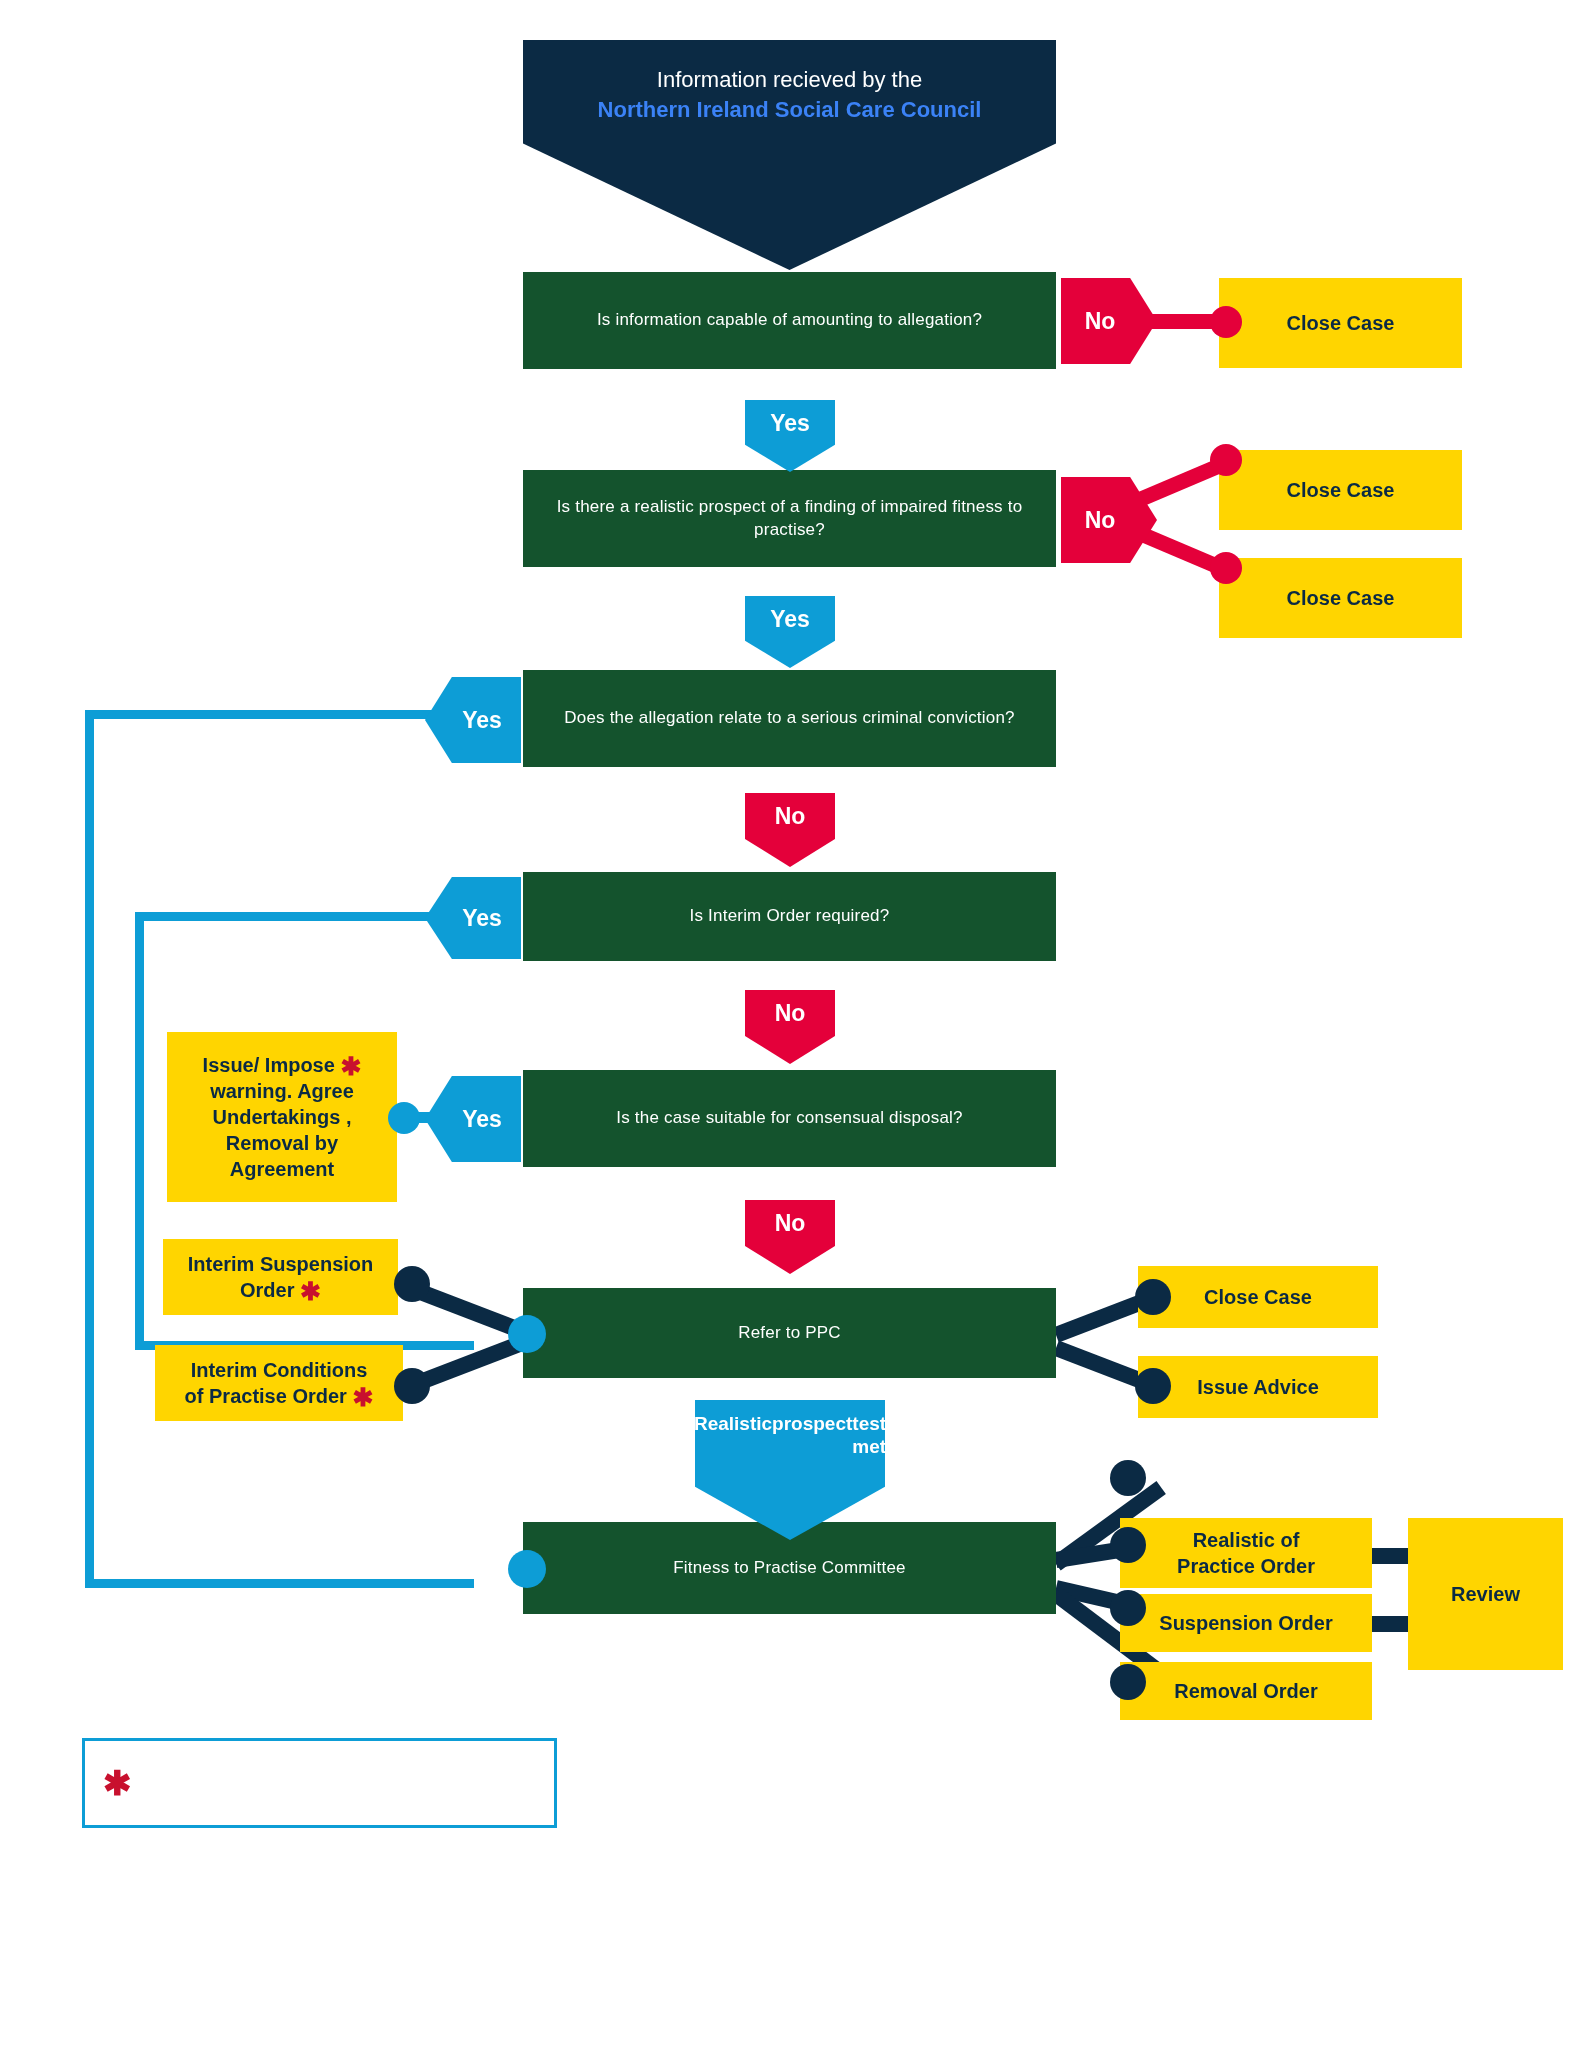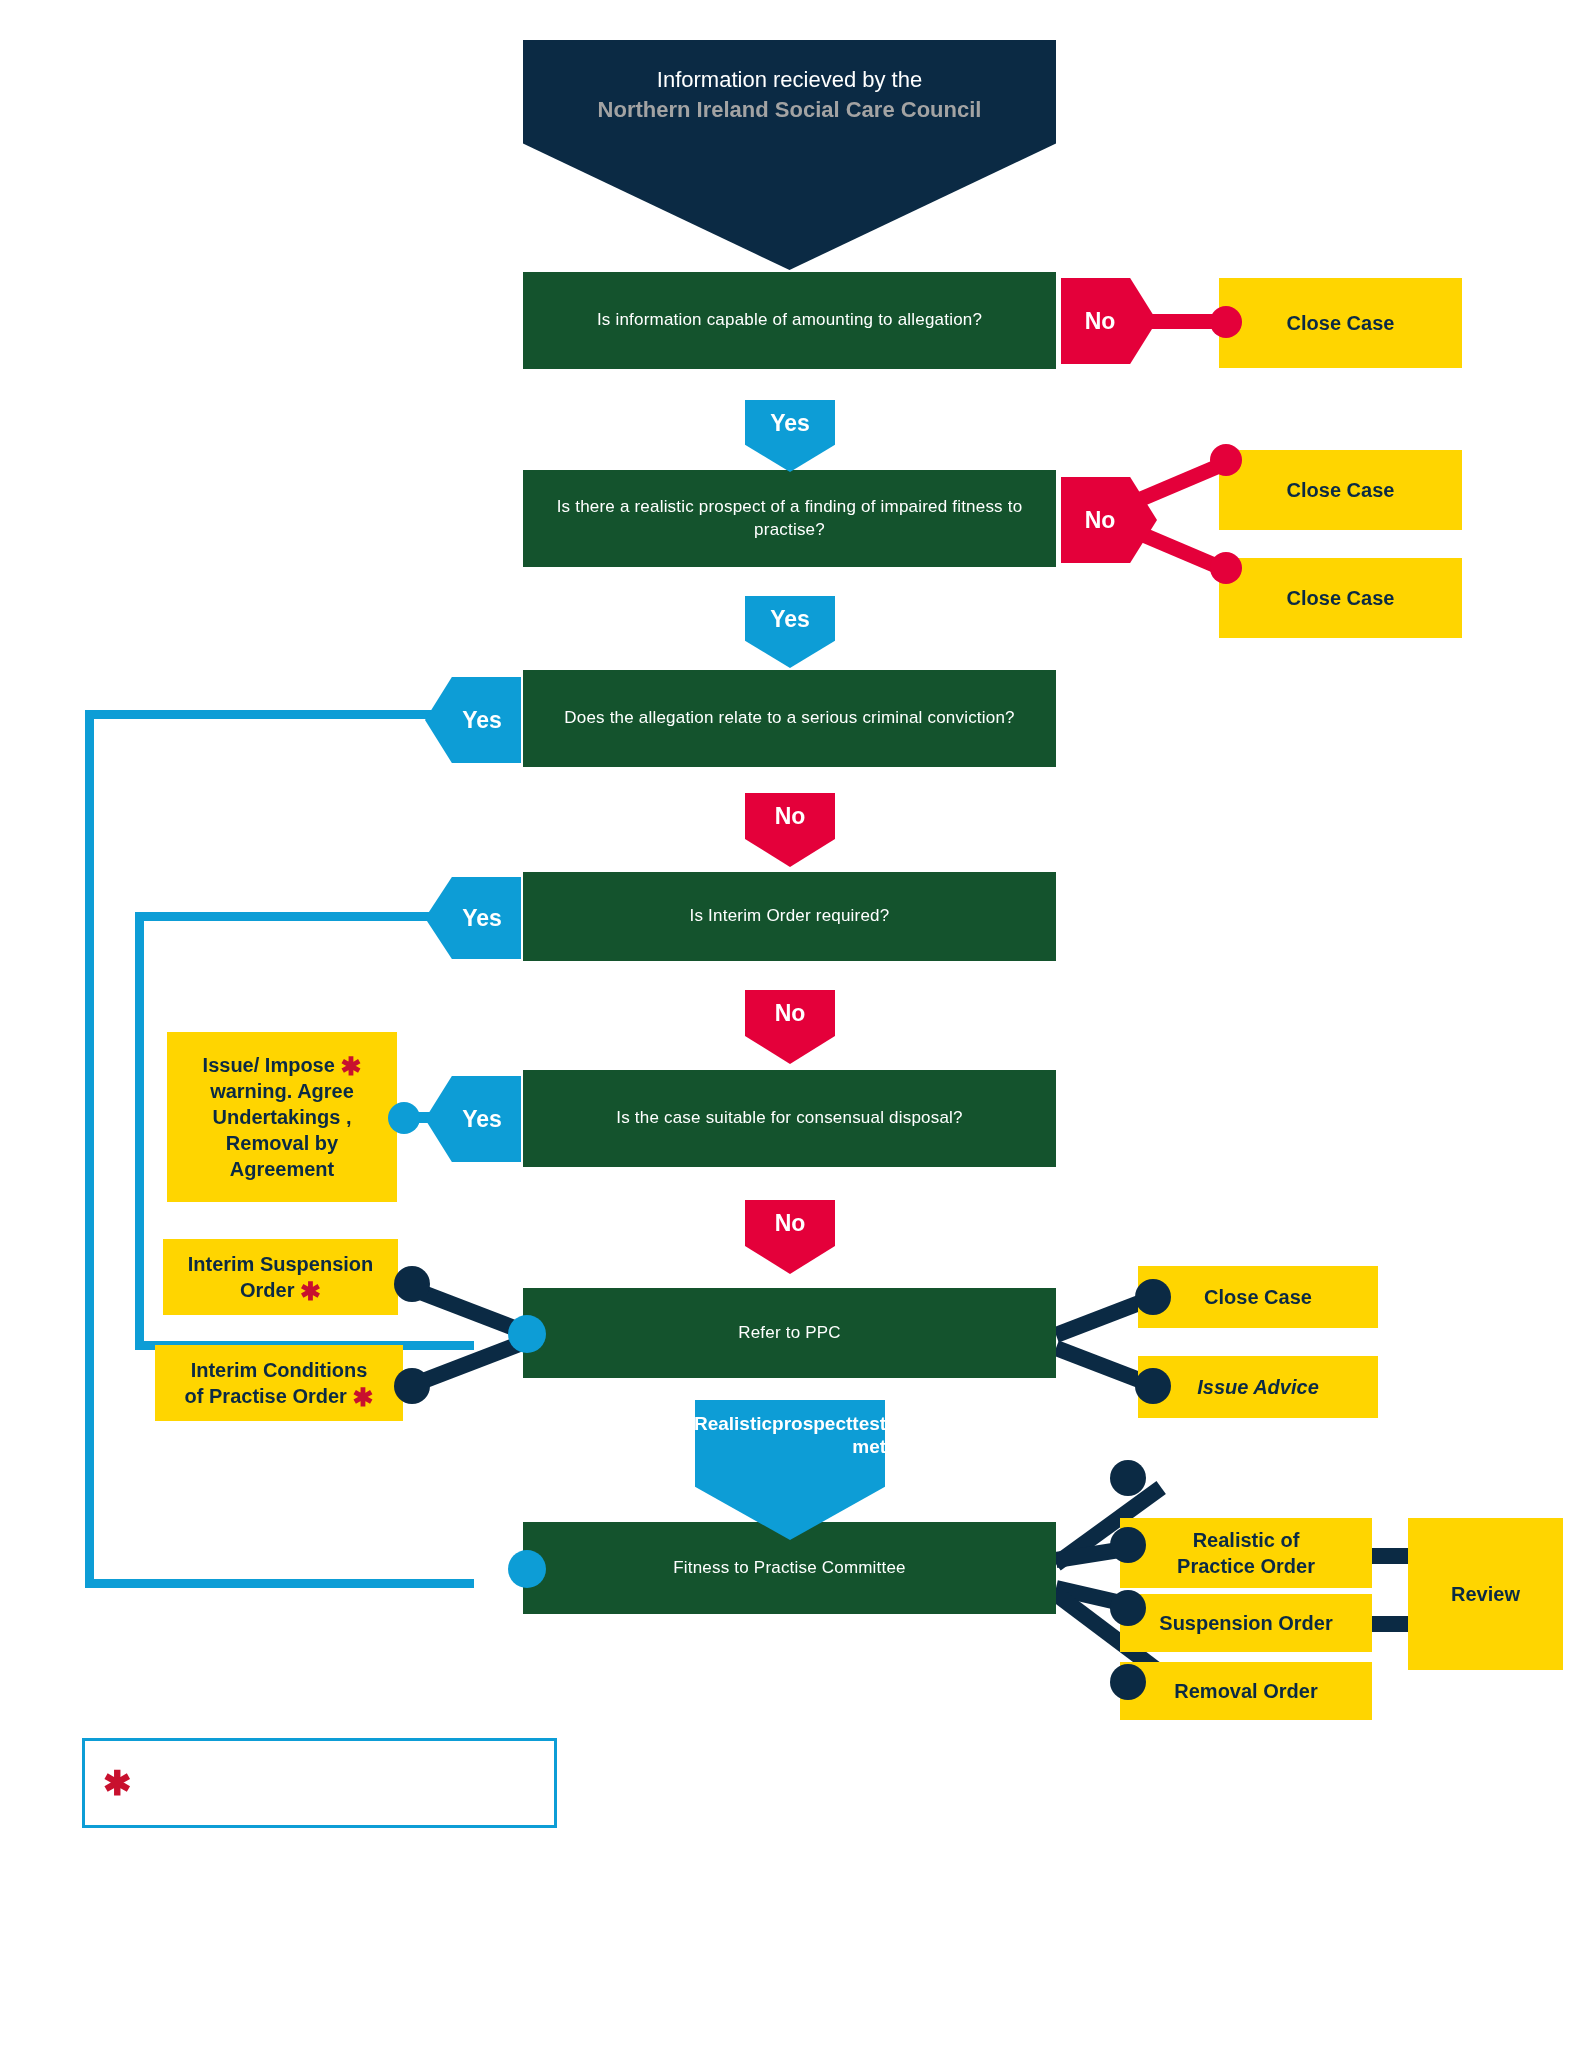--- a/index.html
+++ b/index.html
@@ -18,21 +18,21 @@
     background:#14532d;color:#ffffff;font-size:17px;line-height:1.32;
     font-weight:400;padding:6px 14px;letter-spacing:.2px;z-index:6;
   }
   
   .banner{
     background:#0b2a44;color:#ffffff;z-index:6;
     clip-path:polygon(0 0,100% 0,100% 45%,50% 100%,0 45%);
     flex-direction:column;padding-bottom:120px;
   }
   .banner .l1{font-size:22px;color:#ffffff;line-height:1.35;}
-  .banner .l2{font-size:22px;color:#a3a3a3;font-weight:700;line-height:1.35;}
+  .banner .l2{font-size:22px;color:#3b82f6;font-weight:700;line-height:1.35;}
 
   
   .yellow{
     background:#ffd500;color:#0b2a44;font-size:20px;line-height:1.3;
     font-weight:600;padding:6px 10px;z-index:5;
   }
   .yellow.multi{font-weight:600;}
 
   
   
@@ -208,21 +208,21 @@
   <div class="dot c-blue" style="left:498px;top:1315px;width:38px;height:38px;"></div>
 
   <div class="conn c-navy" style="left:1046px;top:1327px;width:115px;height:16px;transform:rotate(-21deg);transform-origin:0 50%;"></div>
   <div class="dot c-navy" style="left:1125px;top:1279px;width:36px;height:36px;"></div>
   <div class="node yellow" style="left:1128px;top:1266px;width:240px;height:62px;">
     <span>Close Case</span>
   </div>
 
   <div class="conn c-navy" style="left:1046px;top:1340px;width:115px;height:16px;transform:rotate(21deg);transform-origin:0 50%;"></div>
   <div class="dot c-navy" style="left:1125px;top:1368px;width:36px;height:36px;"></div>
-  <div class="node yellow" style="left:1128px;top:1356px;width:240px;height:62px;font-style:italic;">
+  <div class="node yellow" style="left:1128px;top:1356px;width:240px;height:62px;">
     <span>Issue Advice</span>
   </div>
 
   <div class="node chev-down blue multi" style="left:685px;top:1400px;width:190px;height:140px;">
     <span>Realistic</span>
     <span>prospect</span>
     <span>test met</span>
   </div>
 
   <div class="node dark" style="left:513px;top:1522px;width:533px;height:92px;">

